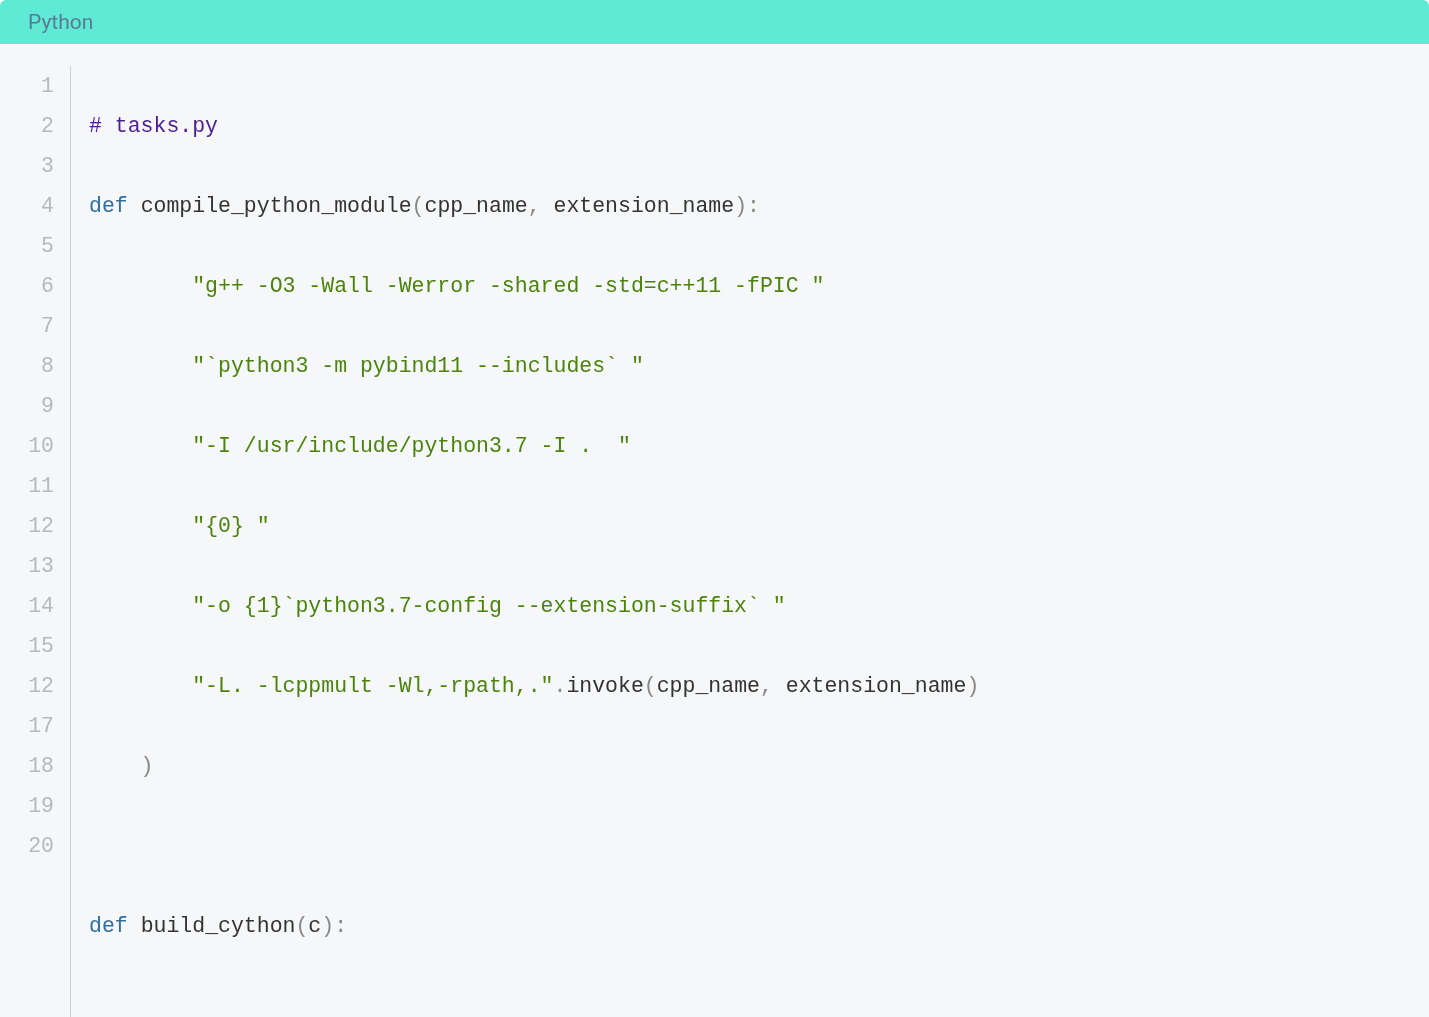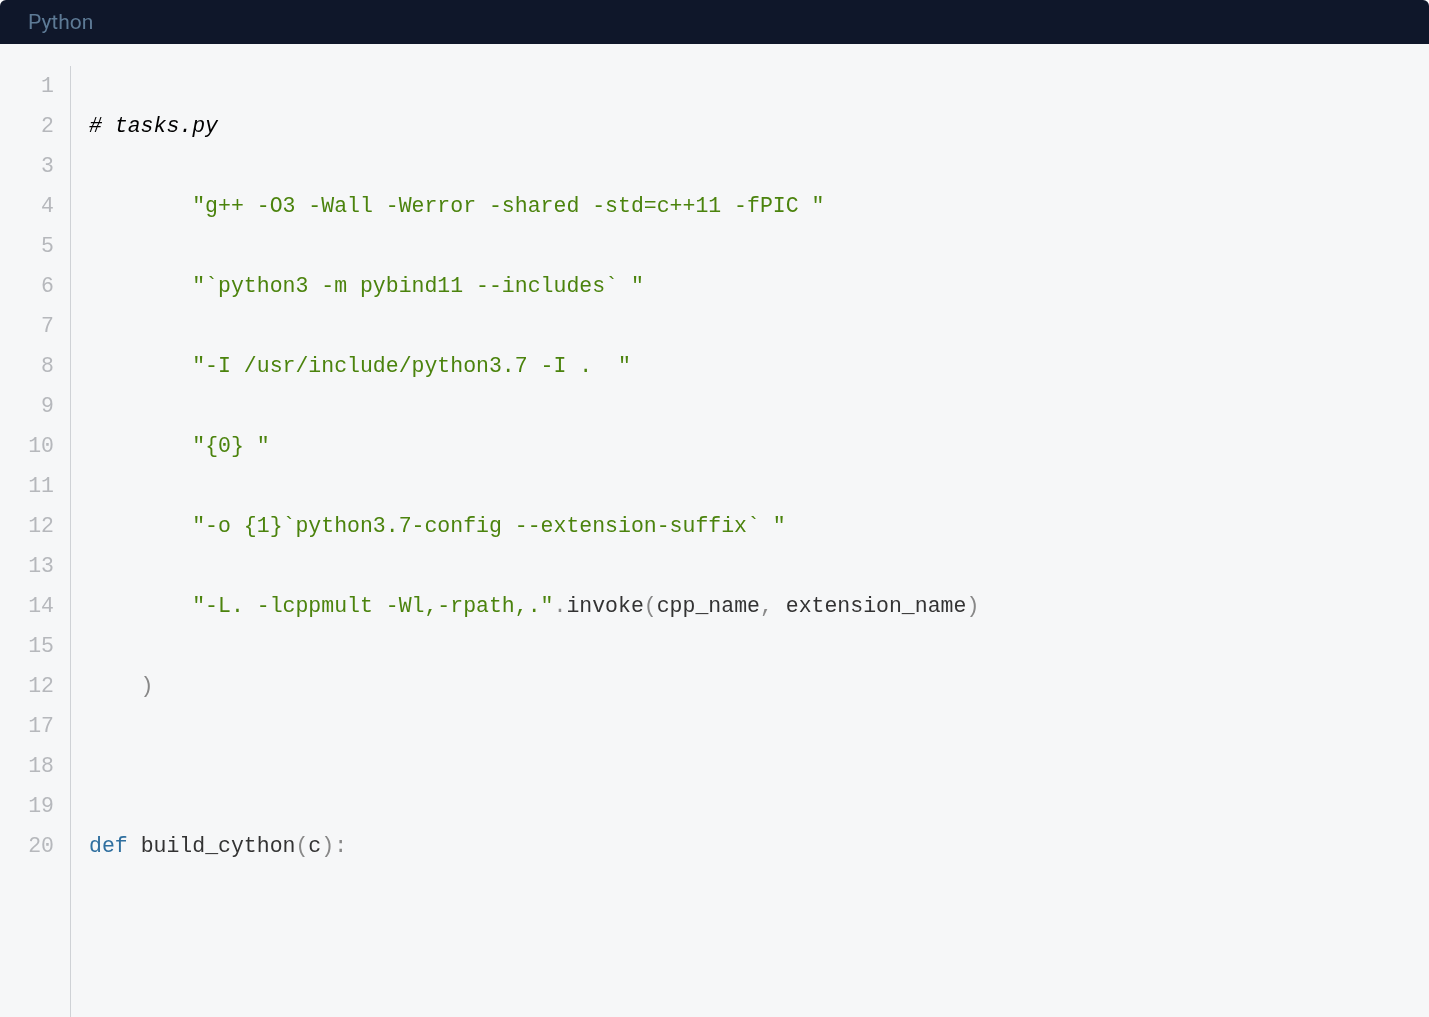--- a/index.html
+++ b/index.html
@@ -10,21 +10,21 @@
   }
   .code-block {
     width: 1429px;
     box-sizing: border-box;
     background: #f6f7f8;
     border-radius: 6px;
     overflow: hidden;
     margin: 0;
   }
   .code-header {
-    background: #0f172a;
+    background: #5eead4;
     padding: 10px 28px;
     font-size: 21px;
     color: #5d7a95;
     font-weight: 400;
   }
   .code-body {
     display: flex;
     padding: 22px 10px 30px 10px;
   }
   .gutter {
@@ -47,21 +47,21 @@
     padding-left: 18px;
     font-family: "SFMono-Regular", Consolas, "Liberation Mono", Menlo, monospace;
     font-size: 21.5px;
     line-height: 40px;
     color: #333;
     white-space: pre;
   }
   .code-lines .line {
     height: 40px;
   }
-  .tok-comment { color: #000000; font-style: italic; }
+  .tok-comment { color: #4c1d95; }
   .tok-kw { color: #2f6f9f; }
   .tok-fn { color: #333333; }
   .tok-name { color: #333333; }
   .tok-punct { color: #888888; }
   .tok-op { color: #888888; }
   .tok-str { color: #4b830d; }
 </style>
 </head>
 <body>
 
@@ -87,20 +87,21 @@
         <div>14</div>
         <div>15</div>
         <div>12</div>
         <div>17</div>
         <div>18</div>
         <div>19</div>
         <div>20</div>
       </div>
     <div class="code-lines">
 <div class="line"><span class="tok-comment"># tasks.py</span></div>
+<div class="line"><span class="tok-kw">def</span> <span class="tok-fn">compile_python_module</span><span class="tok-punct">(</span><span class="tok-name">cpp_name</span><span class="tok-punct">,</span> <span class="tok-name">extension_name</span><span class="tok-punct">):</span></div>
 <div class="line">        <span class="tok-str">"g++ -O3 -Wall -Werror -shared -std=c++11 -fPIC "</span></div>
 <div class="line">        <span class="tok-str">"`python3 -m pybind11 --includes` "</span></div>
 <div class="line">        <span class="tok-str">"-I /usr/include/python3.7 -I .  "</span></div>
 <div class="line">        <span class="tok-str">"</span><span class="tok-str">{0}</span><span class="tok-str"> "</span></div>
 <div class="line">        <span class="tok-str">"-o </span><span class="tok-str">{1}</span><span class="tok-str">`python3.7-config --extension-suffix` "</span></div>
 <div class="line">        <span class="tok-str">"-L. -lcppmult -Wl,-rpath,."</span><span class="tok-op">.</span><span class="tok-name">invoke</span><span class="tok-punct">(</span><span class="tok-name">cpp_name</span><span class="tok-punct">,</span> <span class="tok-name">extension_name</span><span class="tok-punct">)</span></div>
 <div class="line">    <span class="tok-punct">)</span></div>
 <div class="line"></div>
 <div class="line"><span class="tok-kw">def</span> <span class="tok-fn">build_cython</span><span class="tok-punct">(</span><span class="tok-name">c</span><span class="tok-punct">):</span></div>
 

